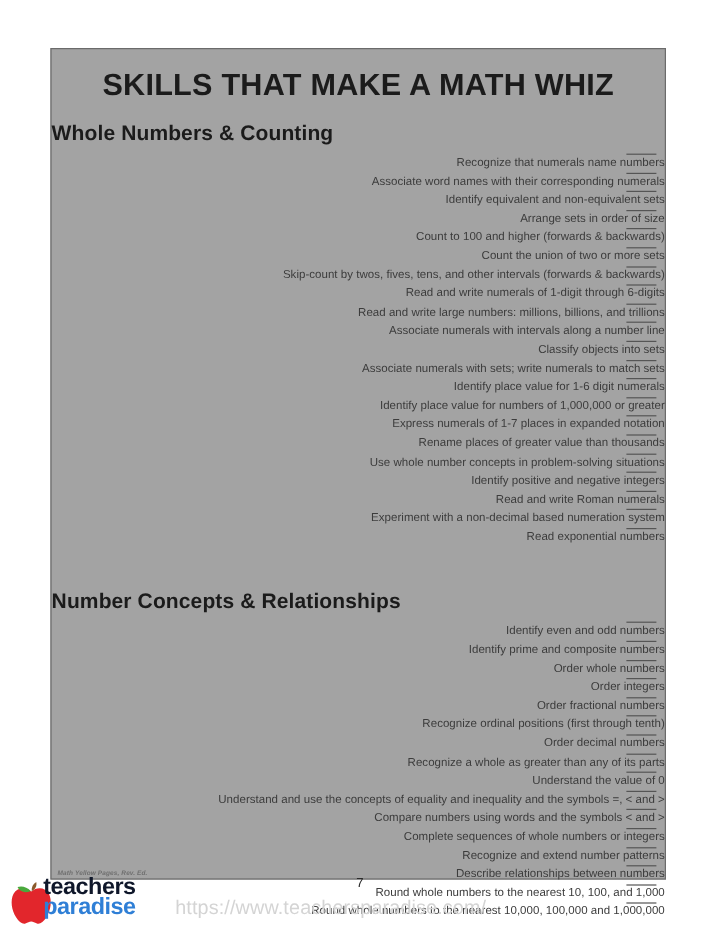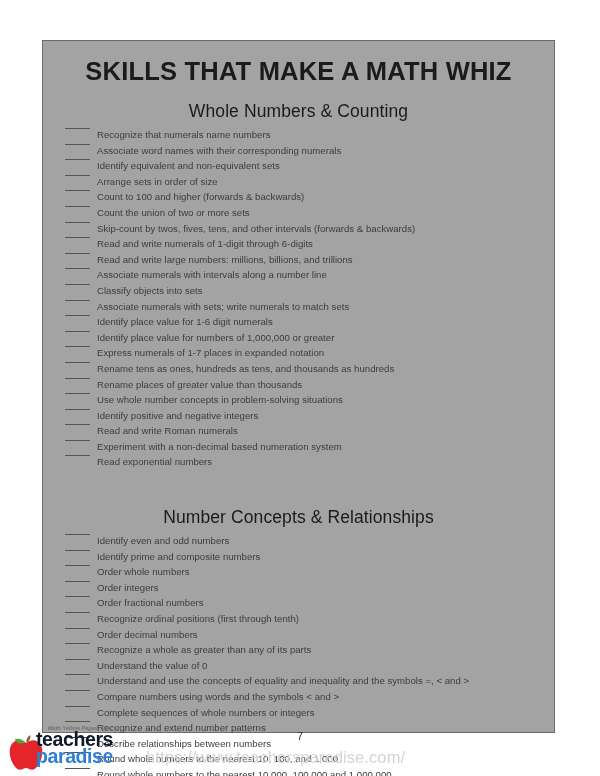--- a/index.html
+++ b/index.html
@@ -40,41 +40,42 @@
   }
 
   .section {
     margin-top: 0;
   }
   .section.first { padding-top: 15px; }
   .section.second { padding-top: 35px; }
 
   .section-header {
     margin: 0 0 7px 0;
-    text-align: center;
+    text-align: left;
     font-size: 17.5px;
-    font-weight: normal;
+    font-weight: bold;
     color: #1b1b1b;
     letter-spacing: 0.1px;
   }
 
   .skill-list {
     list-style: none;
     margin: 0;
     padding: 0 0 0 22px;
   }
 
   .skill-item {
     display: flex;
-    align-items: flex-start;
+    align-items: flex-end;
     height: 15.6px;
     font-size: 9.6px;
     color: #3c3c3c;
     letter-spacing: 0.02px;
     white-space: nowrap;
+    flex-direction: column;
   }
 
   .blank-line {
     flex: 0 0 auto;
     width: 25px;
     height: 0;
     border-bottom: 1.2px solid #555555;
     margin-right: 7px;
     position: relative;
     top: -1px;
@@ -209,24 +210,20 @@
           <span class="blank-line"></span>
           <span class="skill-text">Identify place value for 1-6 digit numerals</span>
         </li>
         <li class="skill-item">
           <span class="blank-line"></span>
           <span class="skill-text">Identify place value for numbers of 1,000,000 or greater</span>
         </li>
         <li class="skill-item">
           <span class="blank-line"></span>
           <span class="skill-text">Express numerals of 1-7 places in expanded notation</span>
-        </li>
-        <li class="skill-item">
-          <span class="blank-line"></span>
-          <span class="skill-text">Rename tens as ones, hundreds as tens, and thousands as hundreds</span>
         </li>
         <li class="skill-item">
           <span class="blank-line"></span>
           <span class="skill-text">Rename places of greater value than thousands</span>
         </li>
         <li class="skill-item">
           <span class="blank-line"></span>
           <span class="skill-text">Use whole number concepts in problem-solving situations</span>
         </li>
         <li class="skill-item">

